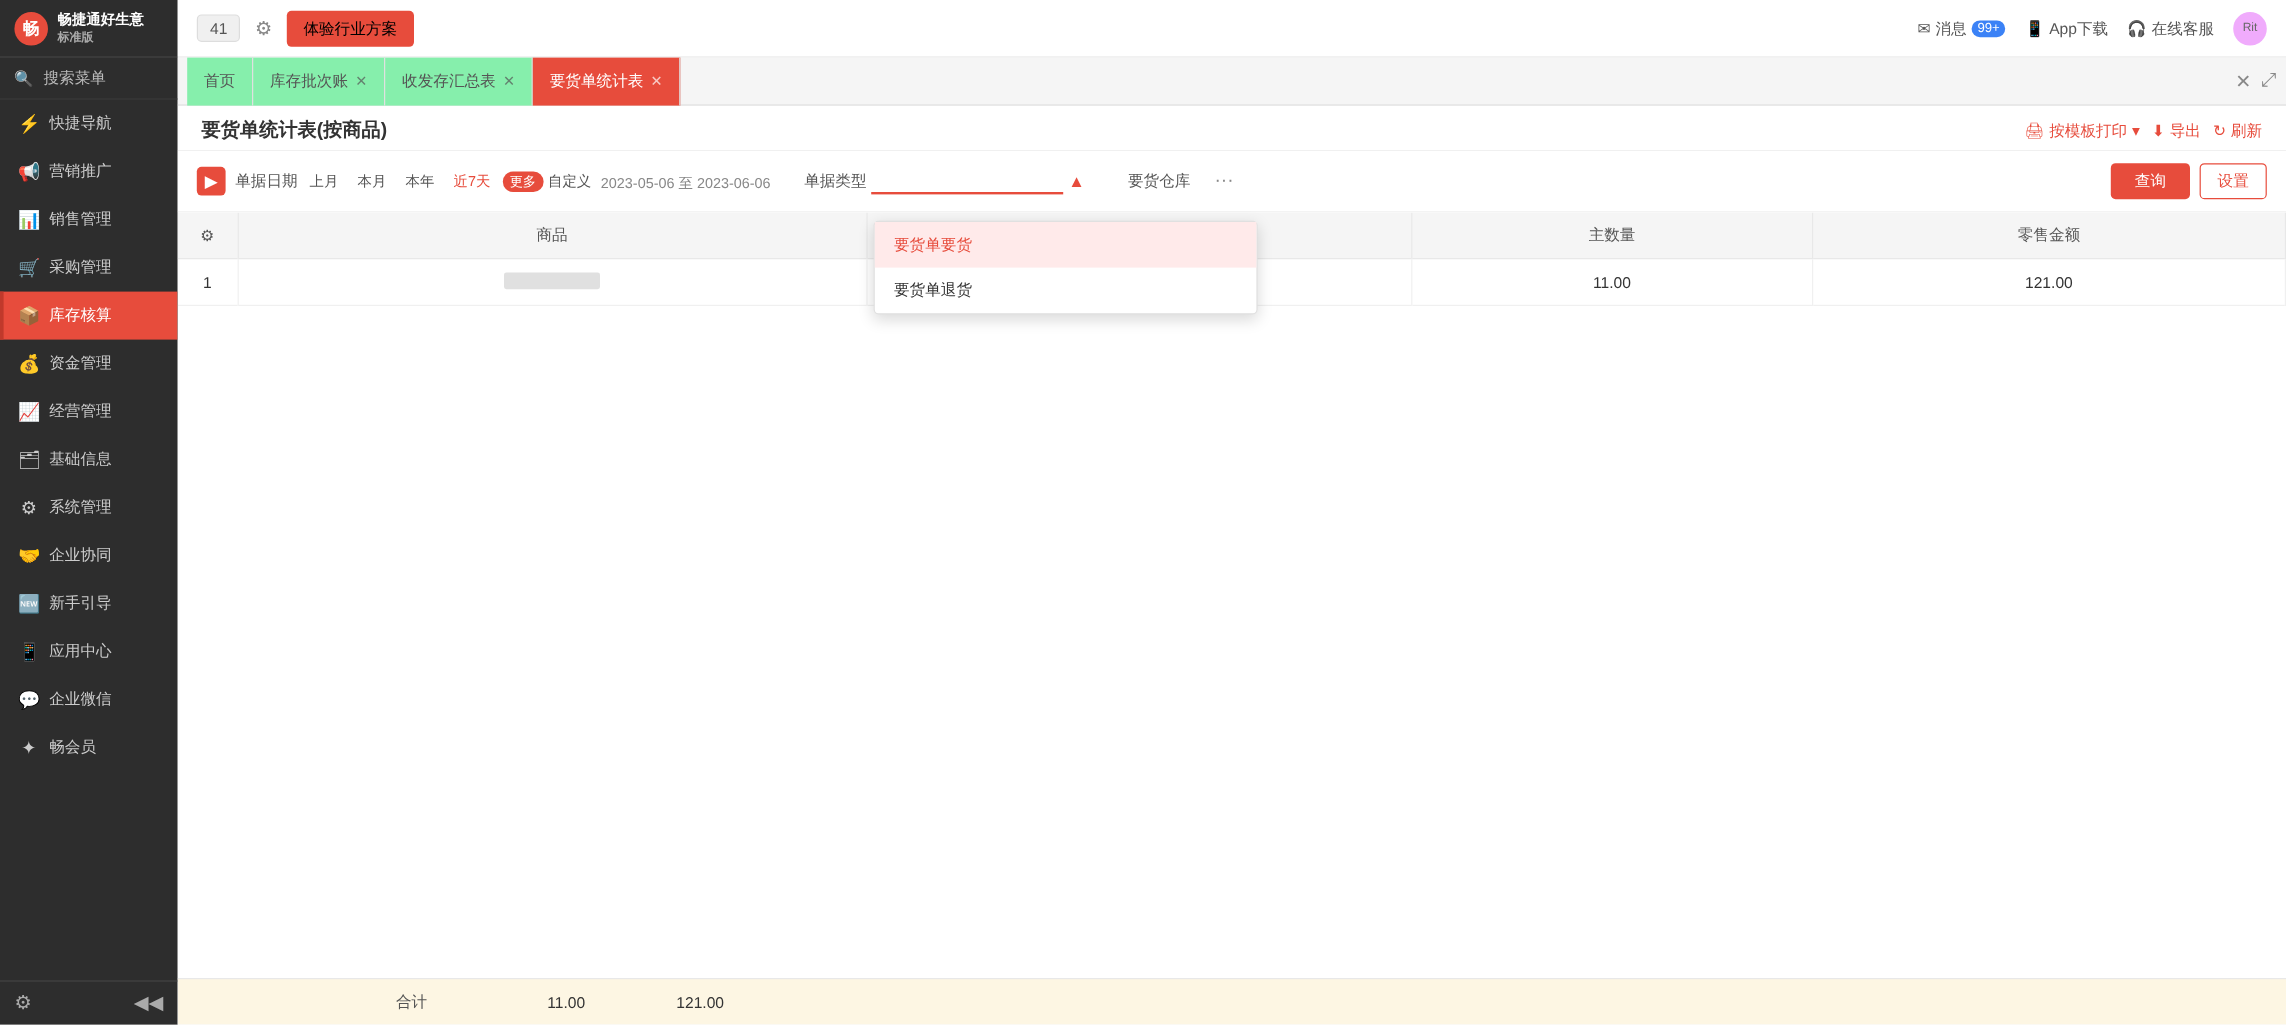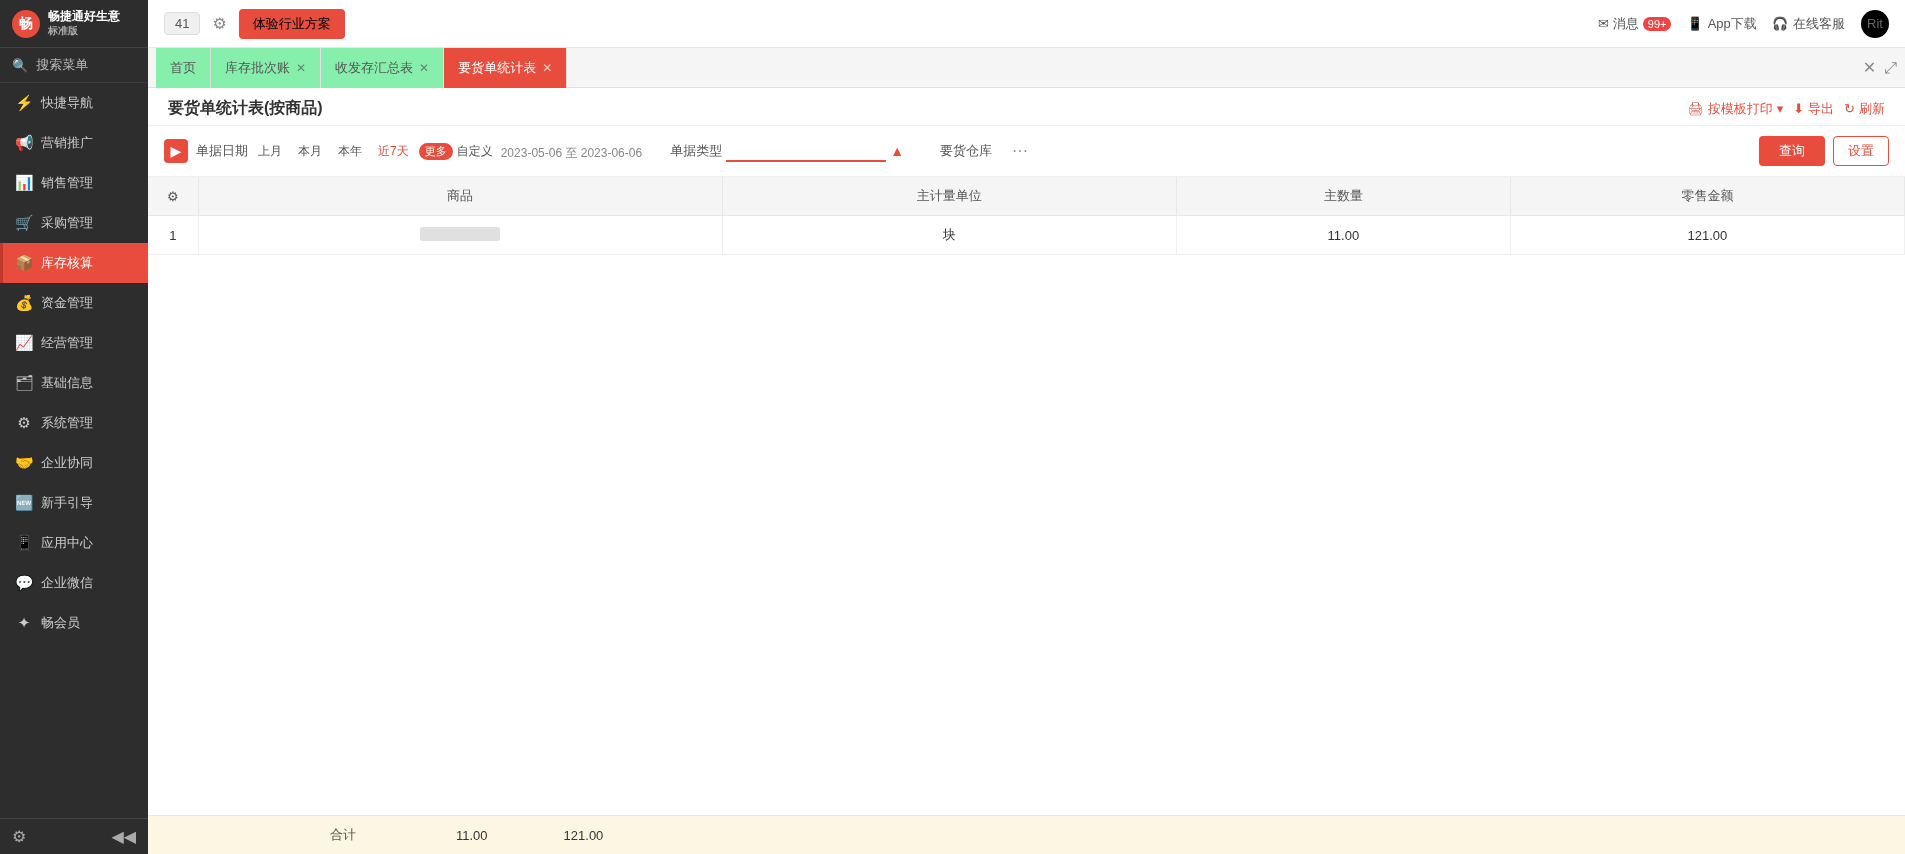--- a/index.html
+++ b/index.html
@@ -128,21 +128,21 @@
       color: #555;
       font-size: 13px;
     }
     .top-header-right .msg-item {
       display: flex;
       align-items: center;
       gap: 4px;
       cursor: pointer;
     }
     .badge {
-      background: #ef4444;
+      background: #3b82f6;
       color: white;
       border-radius: 10px;
       padding: 1px 5px;
       font-size: 11px;
     }
     .avatar {
       width: 28px;
       height: 28px;
       background: #ddd;
       border-radius: 50%;
@@ -490,21 +490,21 @@
         <span class="badge">99+</span>
       </div>
       <div class="msg-item">
         <span>📱</span>
         <span>App下载</span>
       </div>
       <div class="msg-item">
         <span>🎧</span>
         <span>在线客服</span>
       </div>
-      <div class="avatar" style="background:#000000; display:flex; align-items:center; justify-content:center; font-size:13px; color:#666;">
+      <div class="avatar" style="background:#f0abfc; display:flex; align-items:center; justify-content:center; font-size:10px; color:#666;">
         <span>Rit</span>
       </div>
     </div>
   </div>
 
   <div class="tab-bar">
     <div class="tab-item">
       <span>首页</span>
     </div>
     <div class="tab-item">
@@ -570,20 +570,28 @@
       </div>
 
       <div class="warehouse-group">
         <span class="warehouse-label">要货仓库</span>
         <span class="warehouse-more">···</span>
       </div>
 
       <button class="query-btn">查询</button>
       <button class="settings-row-btn">设置</button>
 
+      <div class="dropdown-overlay">
+        <div class="dropdown-item selected">
+          <span>要货单要货</span>
+        </div>
+        <div class="dropdown-item">
+          <span>要货单退货</span>
+        </div>
+      </div>
     </div>
 
     <div class="table-container">
       <table>
         <thead>
           <tr>
             <th>⚙</th>
             <th>商品</th>
             <th>主计量单位</th>
             <th>主数量</th>

